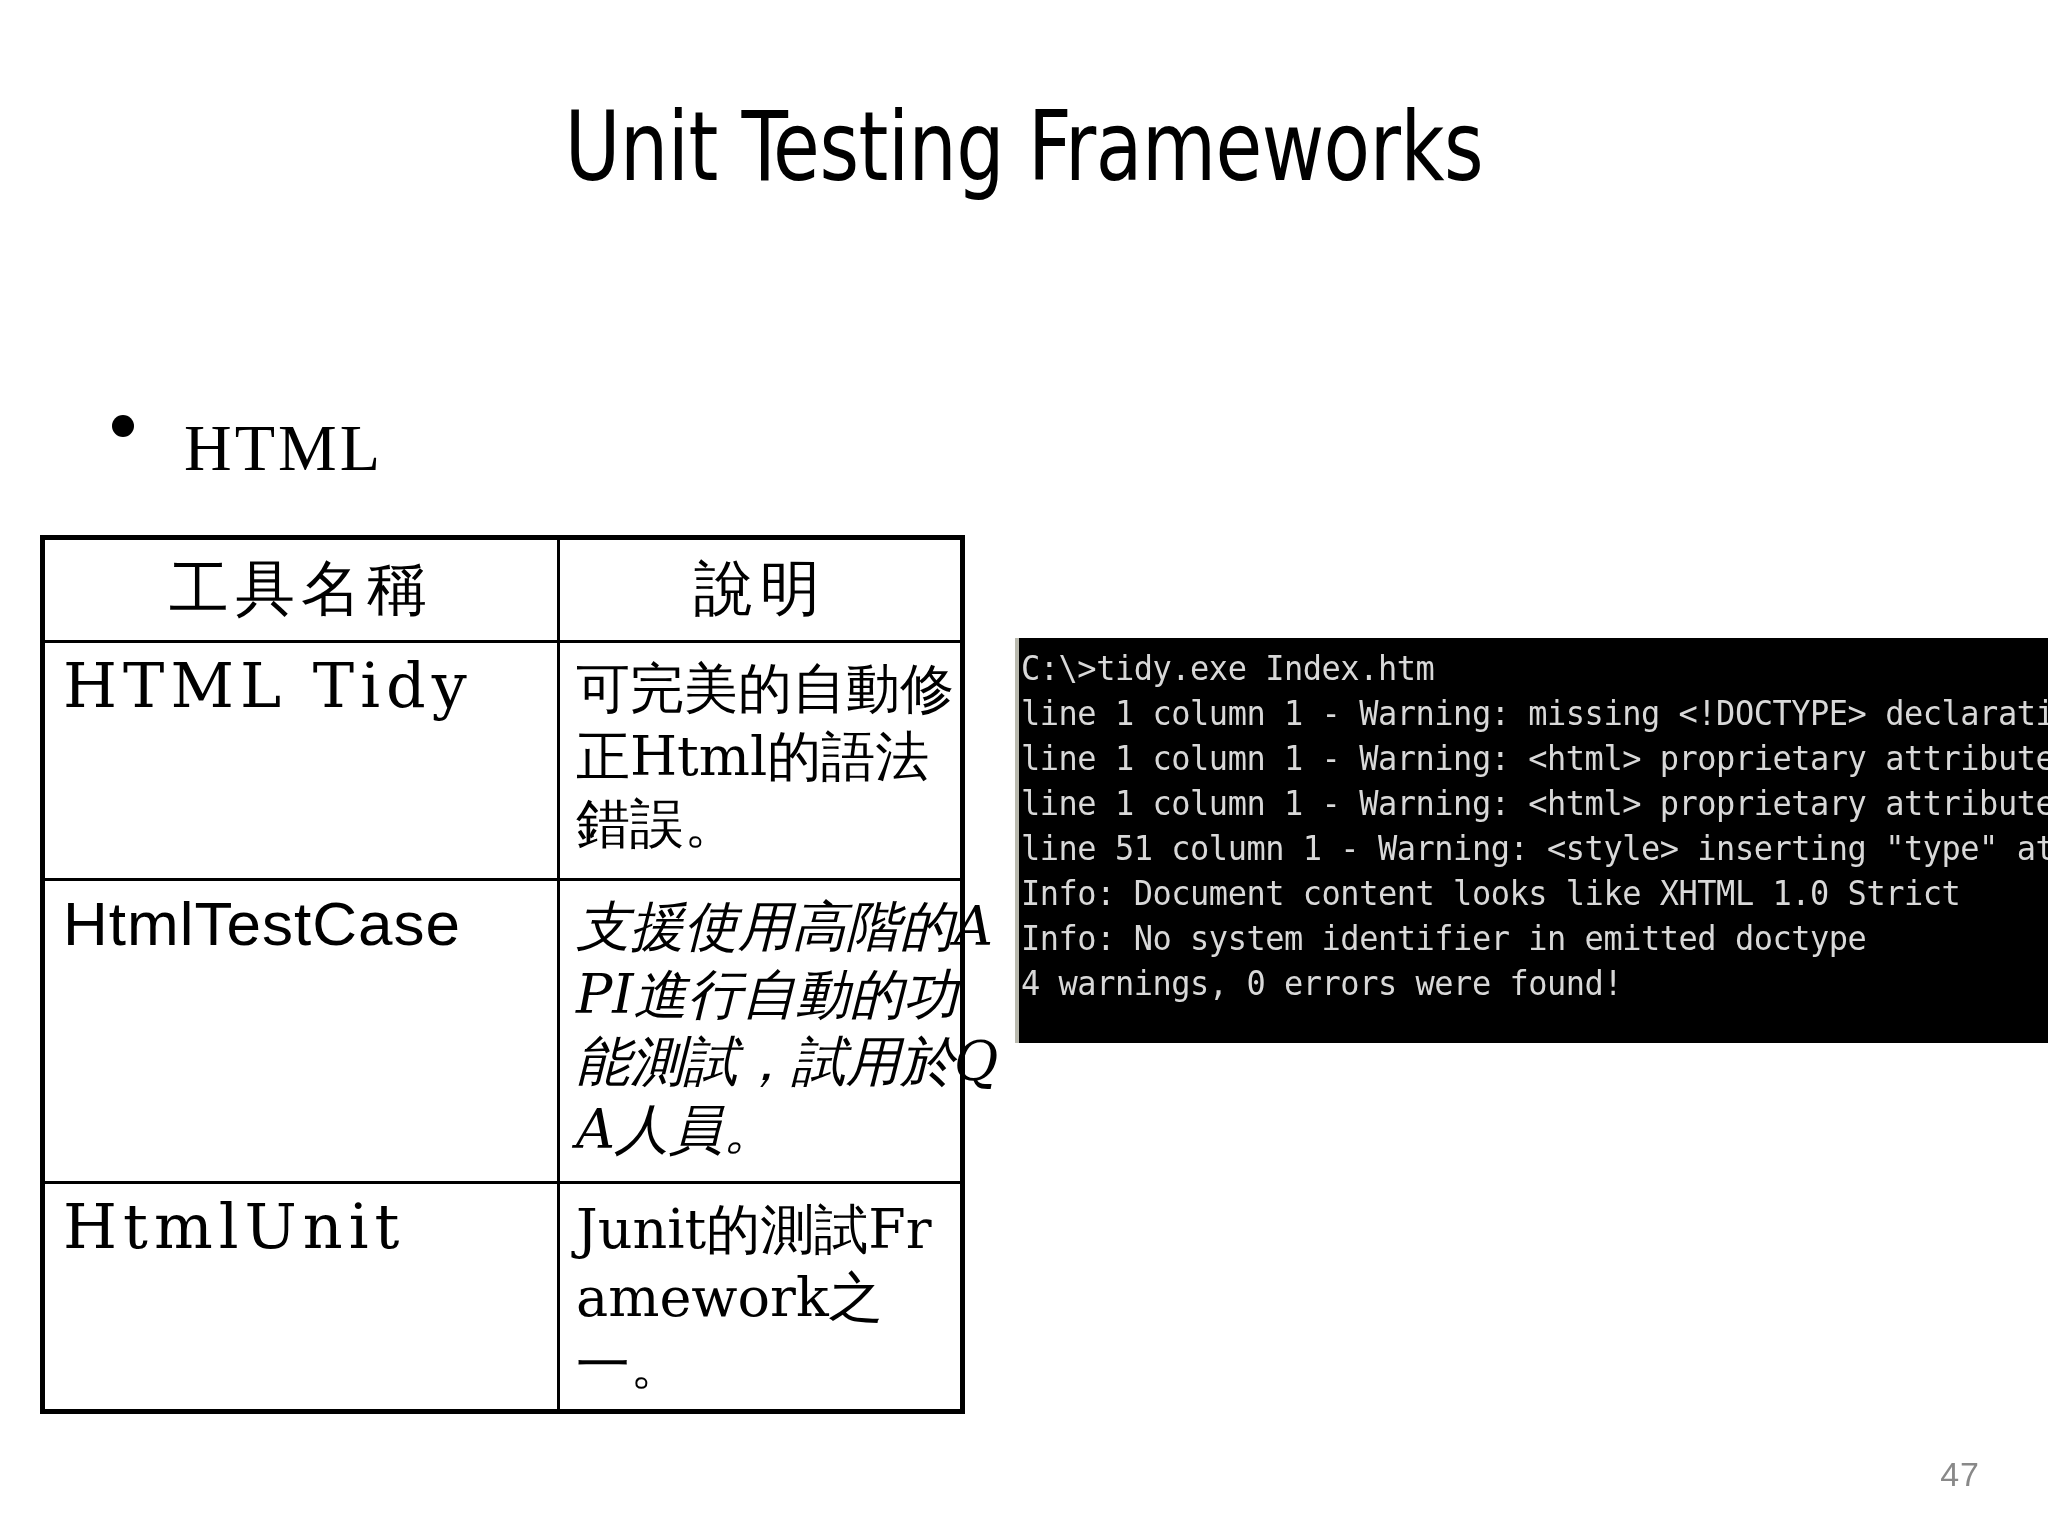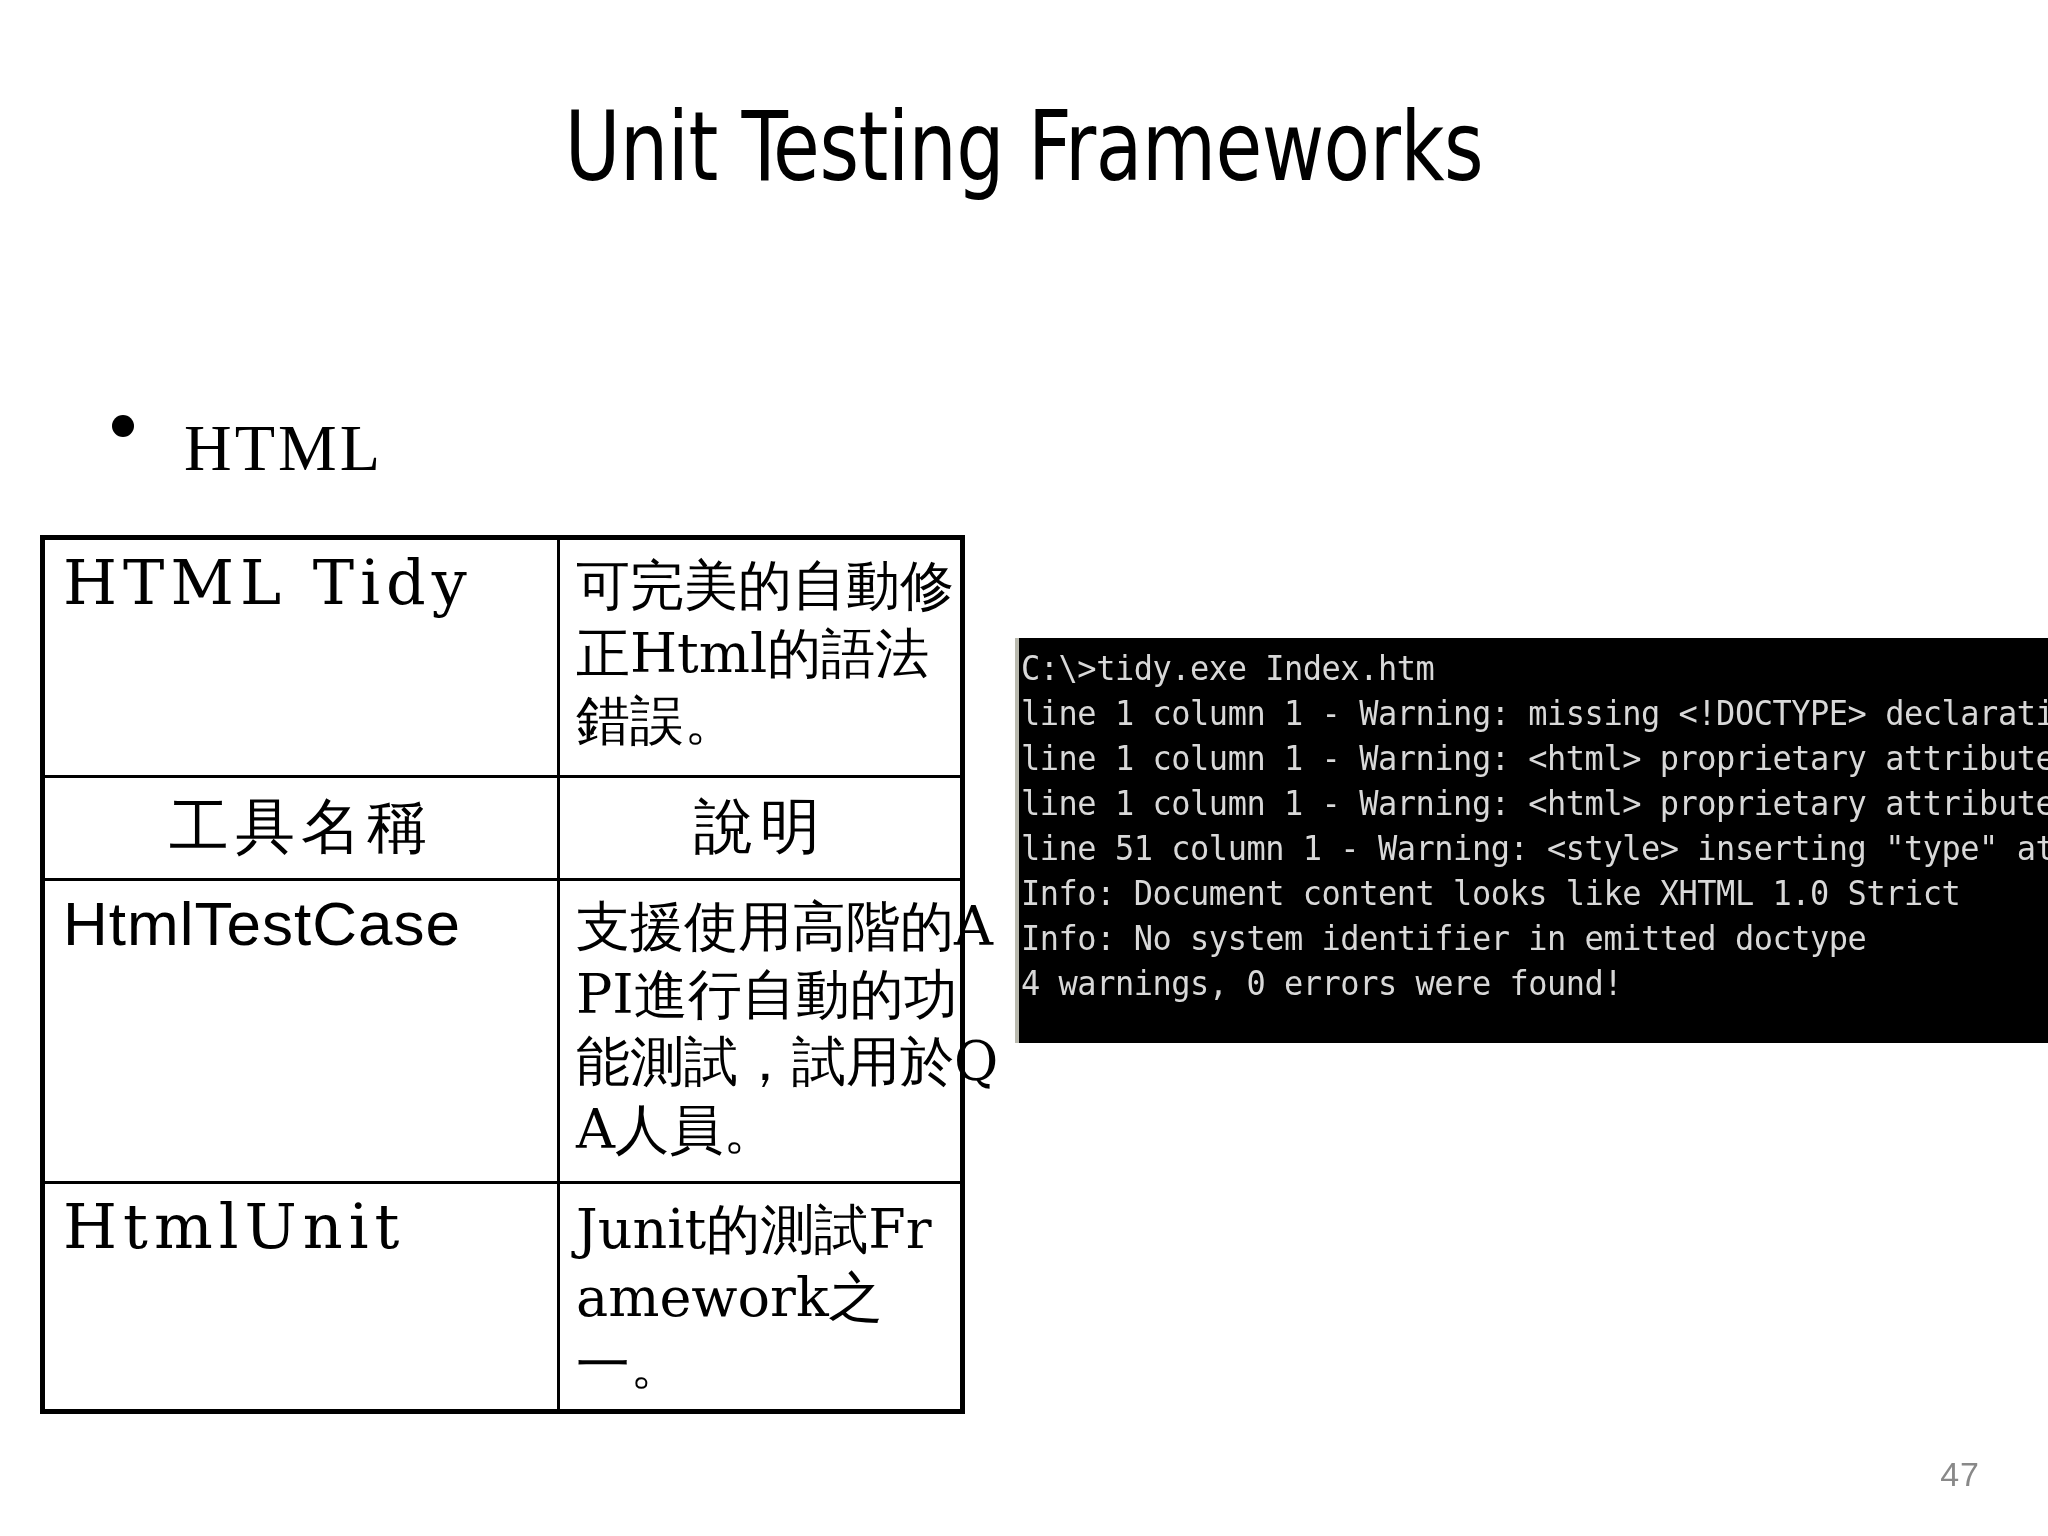--- a/index.html
+++ b/index.html
@@ -116,20 +116,21 @@
     line-height: 1.25;
     letter-spacing: 0px;
     padding: 12px 0 10px 16px;
     white-space: normal;
     word-break: break-all;
   }
   .desc-cell .cell-inner.overflowing {
     white-space: normal;
     position: relative;
     width: 430px;
+    font-style: italic;
   }
 
   #row-1 td { height: 235px; }
   #row-2 td { height: 300px; }
   #row-3 td { height: 222px; }
 
   
   #terminal {
     position: absolute;
     left: 1015px;
@@ -175,35 +176,35 @@
   <span id="bullet-dot"></span>
   <span id="bullet-label">HTML</span>
 </div>
 
 <table id="tools-table">
   <colgroup>
     <col class="col-name">
     <col class="col-desc">
   </colgroup>
   <tbody>
+    <tr id="row-header">
+      <td class="hdr-cell">
+        <div class="cell-inner">工具名稱</div>
+      </td>
+      <td class="hdr-cell">
+        <div class="cell-inner">說明</div>
+      </td>
+    </tr>
+
     <tr id="row-1">
       <td class="name-cell mono">
         <div class="cell-inner">HTML Tidy</div>
       </td>
       <td class="desc-cell">
         <div class="cell-inner">可完美的自動修正Html的語法錯誤。</div>
-      </td>
-    </tr>
-
-    <tr id="row-header">
-      <td class="hdr-cell">
-        <div class="cell-inner">工具名稱</div>
-      </td>
-      <td class="hdr-cell">
-        <div class="cell-inner">說明</div>
       </td>
     </tr>
 
     <tr id="row-2">
       <td class="name-cell">
         <div class="cell-inner">HtmlTestCase</div>
       </td>
       <td class="desc-cell">
         <div class="cell-inner overflowing">支援使用高階的API進行自動的功能測試，試用於QA人員。</div>
       </td>

